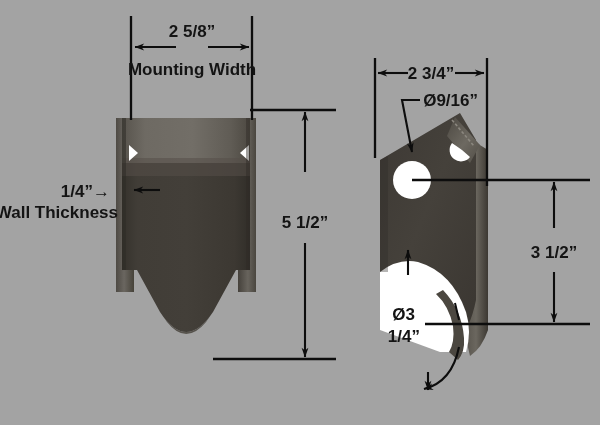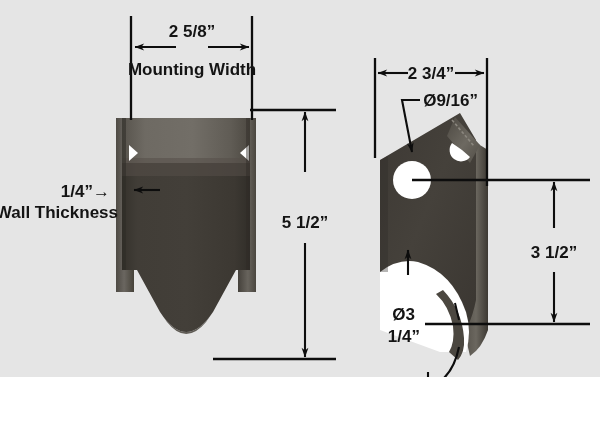--- a/index.html
+++ b/index.html
@@ -7,22 +7,22 @@
     margin: 0;
     padding: 0;
     background: #ffffff;
   }
   body {
     font-family: "Liberation Sans", sans-serif;
   }
   #canvas-wrap {
     position: relative;
     width: 600px;
-    height: 377px;
-    background: #e5e5e5;
+    height: 425px;
+    background: #a3a3a3;
     overflow: hidden;
   }
   svg#drawing {
     position: absolute;
     top: 0;
     left: 0;
     width: 600px;
     height: 425px;
     display: block;
   }

